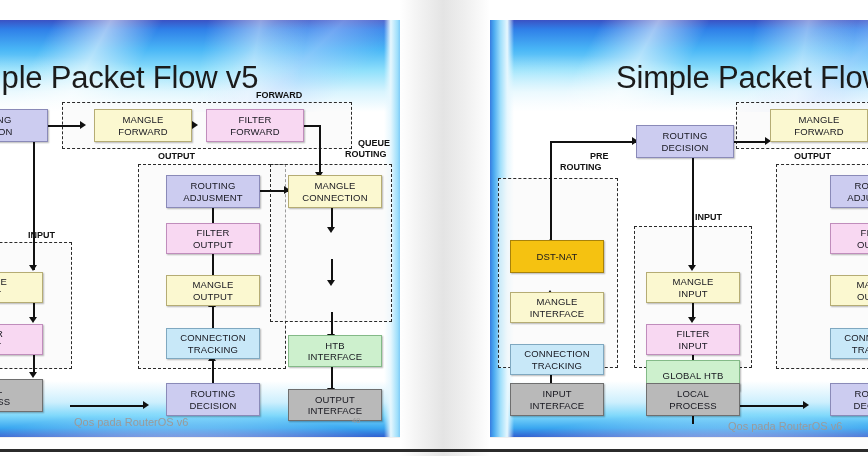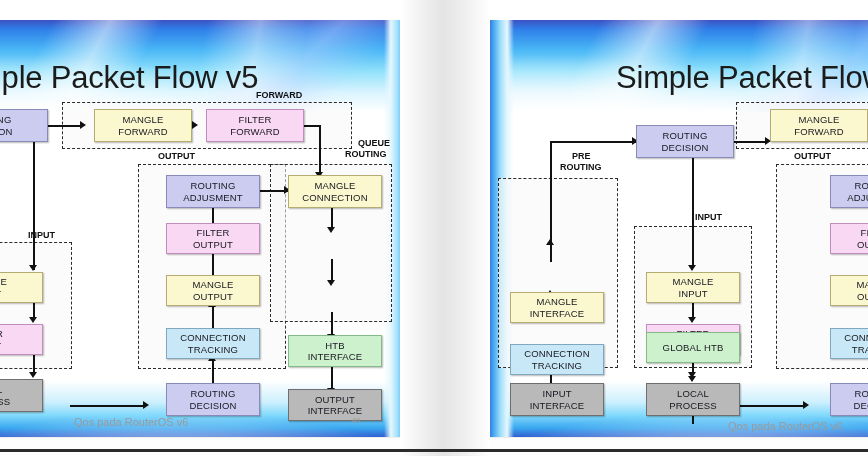--- a/index.html
+++ b/index.html
@@ -252,21 +252,21 @@
 
     <div class="canvas">
 
       <div class="slide-title" style="left:128px;top:40px;">Simple Packet Flow</div>
 
       <div class="dash" style="left:10px;top:158px;width:120px;height:190px;"></div>
       <div class="dash" style="left:146px;top:206px;width:118px;height:142px;"></div>
       <div class="dash" style="left:288px;top:144px;width:180px;height:205px;"></div>
       <div class="dash" style="left:248px;top:82px;width:240px;height:47px;"></div>
 
-      <div class="dashlbl" style="left:84px;top:131px;">PRE</div>
+      <div class="dashlbl" style="left:102px;top:131px;">PRE</div>
       <div class="dashlbl" style="left:72px;top:142px;">ROUTING</div>
       <div class="dashlbl" style="left:207px;top:192px;">INPUT</div>
       <div class="dashlbl" style="left:306px;top:131px;">OUTPUT</div>
 
       <div class="ln lnv" style="left:62px;top:122px;height:120px;"></div>
       <div class="ln lnh" style="left:62px;top:121px;width:86px;"></div>
       <div class="arr arr-r" style="left:144px;top:117px;"></div>
       <div class="arr arr-u" style="left:58px;top:219px;"></div>
 
       <div class="ln lnh" style="left:246px;top:121px;width:34px;"></div>
@@ -297,20 +297,23 @@
       </div>
       <div class="box c-yellow" style="left:282px;top:89px;width:98px;height:33px;">
         <span>MANGLE</span>
         <span>FORWARD</span>
       </div>
 
       <div class="box c-blue" style="left:342px;top:155px;width:94px;height:33px;">
         <span>ROUTING</span>
         <span>ADJUSMENT</span>
       </div>
+      <div class="box c-gold" style="left:22px;top:220px;width:94px;height:33px;">
+        <span>DST-NAT</span>
+      </div>
       <div class="box c-yellow" style="left:158px;top:252px;width:94px;height:31px;">
         <span>MANGLE</span>
         <span>INPUT</span>
       </div>
       <div class="box c-pink" style="left:342px;top:203px;width:94px;height:31px;">
         <span>FILTER</span>
         <span>OUTPUT</span>
       </div>
       <div class="box c-yellow" style="left:22px;top:272px;width:94px;height:31px;">
         <span>MANGLE</span>
@@ -321,21 +324,21 @@
         <span>INPUT</span>
       </div>
       <div class="box c-yellow" style="left:342px;top:255px;width:94px;height:31px;">
         <span>MANGLE</span>
         <span>OUTPUT</span>
       </div>
       <div class="box c-cyan" style="left:22px;top:324px;width:94px;height:31px;">
         <span>CONNECTION</span>
         <span>TRACKING</span>
       </div>
-      <div class="box c-green" style="left:158px;top:312px;width:94px;height:31px;">
+      <div class="box c-green" style="left:158px;top:340px;width:94px;height:31px;">
         <span>GLOBAL HTB</span>
       </div>
       <div class="box c-cyan" style="left:342px;top:308px;width:94px;height:31px;">
         <span>CONNECTION</span>
         <span>TRACKING</span>
       </div>
       <div class="box c-gray" style="left:22px;top:363px;width:94px;height:33px;">
         <span>INPUT</span>
         <span>INTERFACE</span>
       </div>

